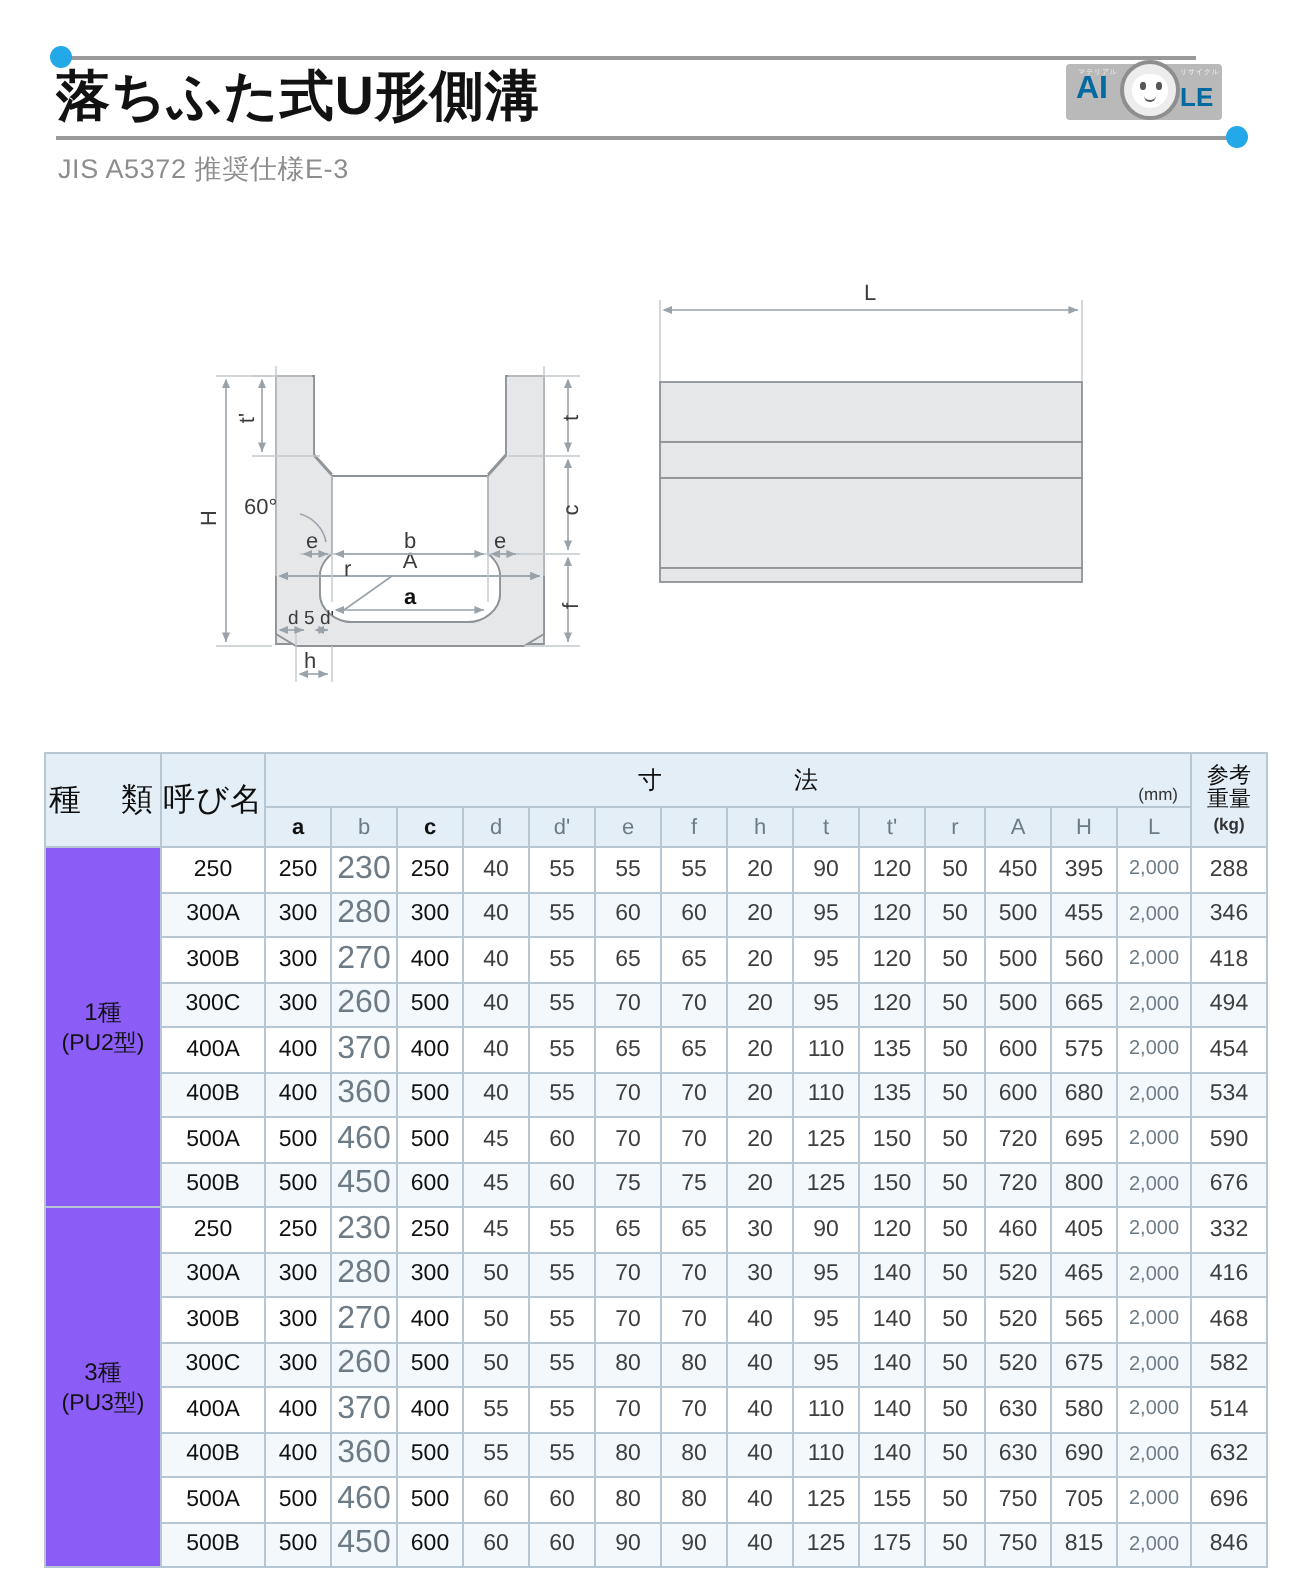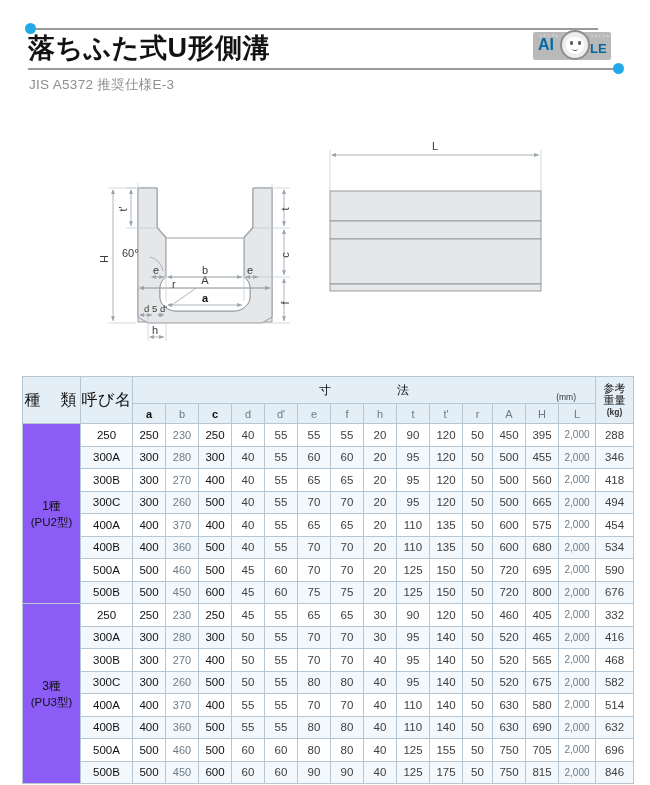--- a/index.html
+++ b/index.html
@@ -166,21 +166,21 @@
   }
   thead th {
     background: #e3eef6;
     color: #0f0f0f;
   }
   .th-tall { height: 26px; font-size: 16px; font-weight: bold; letter-spacing: 2px; margin-left: 44px; }
   .th-dim  { height: 26px; font-size: 12px; font-weight: bold; position: relative; }
   .th-dim .dim-label { letter-spacing: 14px; padding-left: 14px; }
   .th-dim .unit {
     position: absolute;
-    right: 19px; bottom: 1px;
+    right: 6px; bottom: 1px;
     font-size: 8.5px;
     font-weight: normal;
     letter-spacing: 0;
     color: #333;
   }
   .th-weight {
     height: 26px;
     font-size: 11px;
     font-weight: bold;
     line-height: 12px;
@@ -209,21 +209,21 @@
     color: #111;
     line-height: 16px;
   }
   td.kind-cell .kind-sub {
     display: block;
     font-size: 11.5px;
     font-weight: normal;
   }
   td.name-cell { font-size: 11.5px; font-weight: bold; color: #111; }
   td.val-bold  { font-size: 11.5px; font-weight: bold; color: #111; }
-  td.val-gray  { font-size: 11px; color: #6d7b86; margin-left: 48px; }
+  td.val-gray  { font-size: 16px; color: #6d7b86; margin-left: 48px; }
   td.val-dark  { font-size: 11.5px; color: #3e3e3e; }
   td.val-len   { font-size: 10px; color: #6d7b86; }
 </style>
 </head>
 <body>
 
 <div id="page-header">
   <div class="rule-top"></div>
   <div class="rule-mid"></div>
   <div class="dot dot-left"></div>

